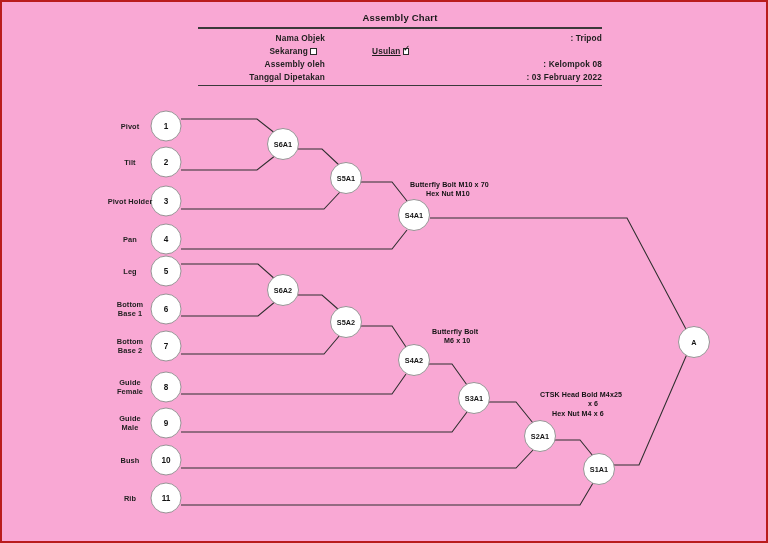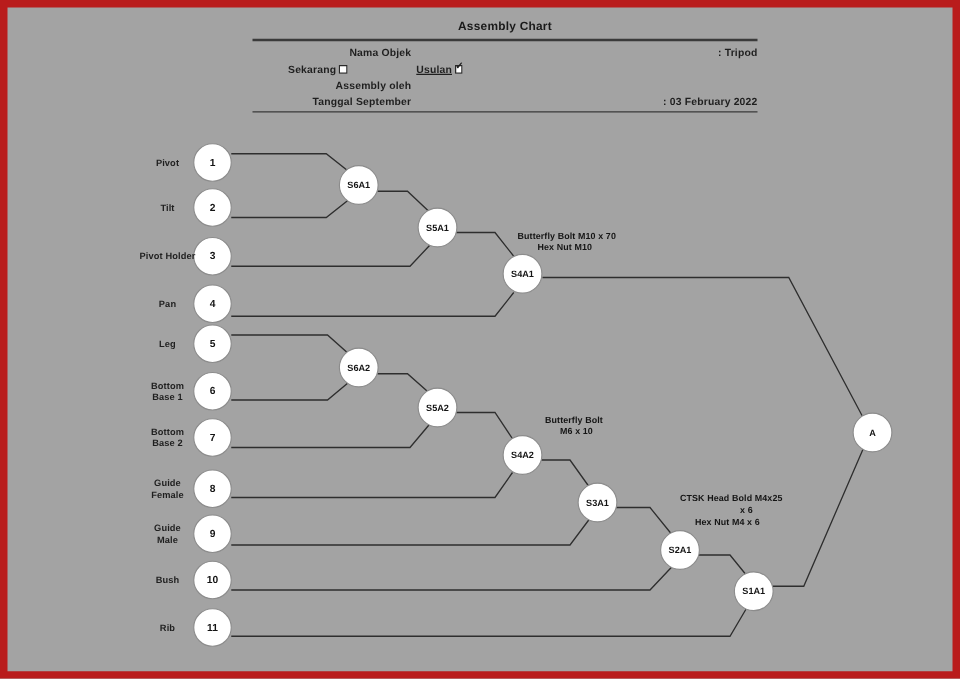--- a/index.html
+++ b/index.html
@@ -5,24 +5,24 @@
 <style>
   html, body {
     margin: 0;
     padding: 0;
     background: #d9d9d9;
   }
   #page {
     position: relative;
     width: 768px;
     height: 543px;
-    background: #a3a3a3;
+    background: #f9a8d4;
     overflow: hidden;
     font-family: "Liberation Sans", sans-serif;
-    border: 6px solid #b91c1c;
+    border: 2px solid #b91c1c;
     box-sizing: border-box;
   }
   
   #header-block {
     position: absolute;
     left: 196px;
     top: 10px;
     width: 404px;
   }
   #chart-title {
@@ -68,20 +68,21 @@
     top: -4.6px;
     font-size: 8px;
     line-height: 8px;
     font-weight: bold;
     color: #1a1a1a;
   }
   .hdr-mid-label {
     width: 62px;
     flex: 0 0 62px;
     padding-left: 5px;
+    margin-left: 43px;
   }
   .hdr-usulan {
     width: 60px;
     flex: 0 0 60px;
     text-decoration: underline;
   }
   
   #diagram {
     position: absolute;
     left: 0;
@@ -146,23 +147,24 @@
         <span class="hdr-val">: Tripod</span>
       </div>
       <div class="hdr-row">
         <span class="hdr-mid-label">Sekarang</span>
         <span class="cb" id="cb-sekarang"></span>
         <span class="hdr-usulan" style="padding-left:24px">Usulan</span>
         <span class="cb checked" id="cb-usulan"></span>
       </div>
       <div class="hdr-row">
         <span class="hdr-label">Assembly oleh</span>
+        <span class="hdr-val">: Kelompok 08</span>
       </div>
       <div class="hdr-row">
-        <span class="hdr-label">Tanggal September</span>
+        <span class="hdr-label">Tanggal Dipetakan</span>
         <span class="hdr-val">: 03 February 2022</span>
       </div>
     </div>
   </div>
 
   <svg id="diagram" viewBox="0 0 768 543">
     <g id="g-links">
         <polyline points="179,117 255,117 274,132" class="link"></polyline>
         <polyline points="179,168 255,168 274,153" class="link"></polyline>
         <polyline points="296,147 320,147 337,163" class="link"></polyline>

